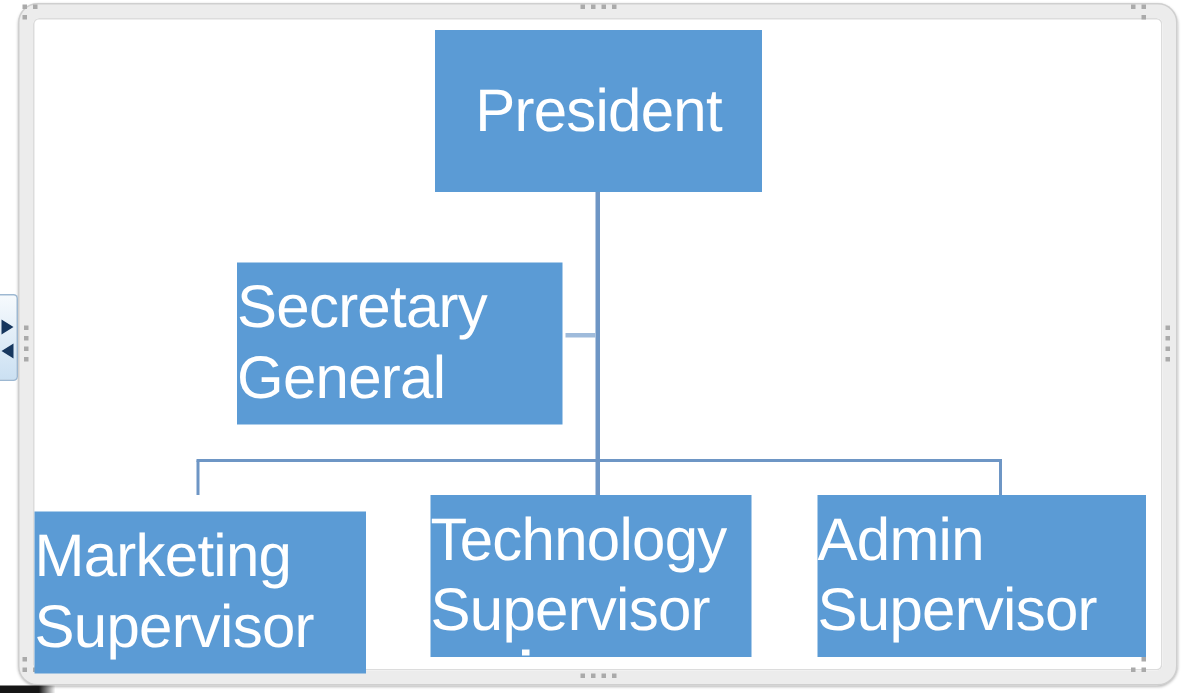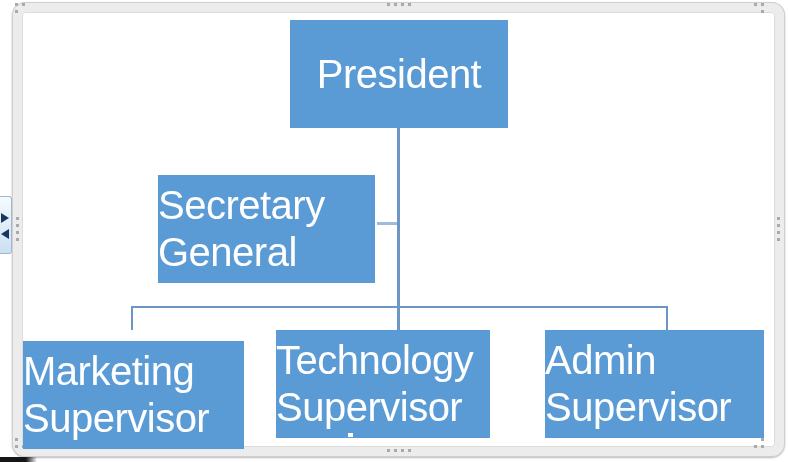--- a/index.html
+++ b/index.html
@@ -60,21 +60,21 @@
     position:absolute;
     background:var(--node-fill,#5b9bd5);
     color:var(--node-text,#ffffff);
     display:flex;align-items:center;justify-content:center;
     font-size:40px;line-height:47px;letter-spacing:-0.5px;
     box-sizing:border-box;
   }
   #node-president{left:290px;top:20px;width:218px;height:108px;}
   #node-secretary{left:158px;top:175px;width:217px;height:108px;}
   #node-marketing{left:23px;top:330px;width:221px;height:108px;margin-top:11px;}
-  #node-technology{left:276px;top:330px;width:214px;height:108px;}
+  #node-technology{left:287px;top:330px;width:214px;height:108px;}
   #node-admin{left:545px;top:330px;width:219px;height:108px;}
   
   .artifact-dot{position:absolute;left:348px;top:433px;width:5px;height:4px;background:#ffffff;}
   .shadow-fragment{position:absolute;left:0;top:457px;width:37px;height:5px;
     background:linear-gradient(to right,#161616 70%,rgba(22,22,22,0));}
 </style>
 </head>
 <body>
 
 <div class="frame"></div>

